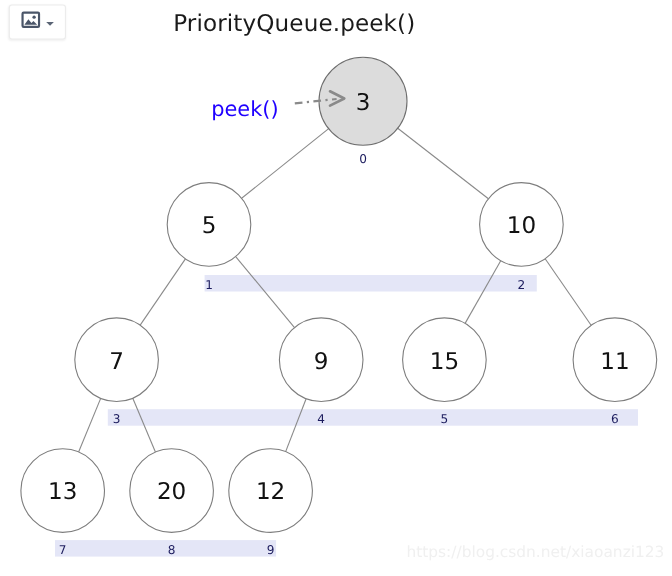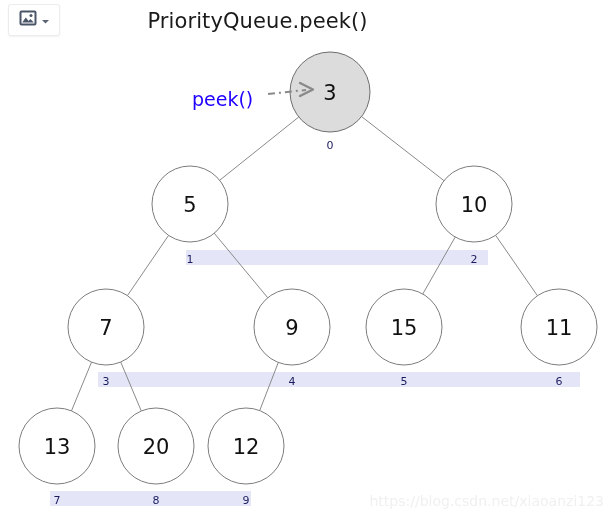--- a/index.html
+++ b/index.html
@@ -31,21 +31,21 @@
     justify-content: center;
     gap: 4px;
     box-sizing: border-box;
   }
   #image-toolbar .pic-icon { display: block; }
   #image-toolbar .chev { display: block; }
 
   
   #page-title {
     position: absolute;
-    left: 0;
+    left: 10px;
     top: 9px;
     width: 515px;
     text-align: center;
     font-size: 21px;
     color: #1a1a1a;
     letter-spacing: 0.1px;
   }
 
   
   #tree-canvas {

